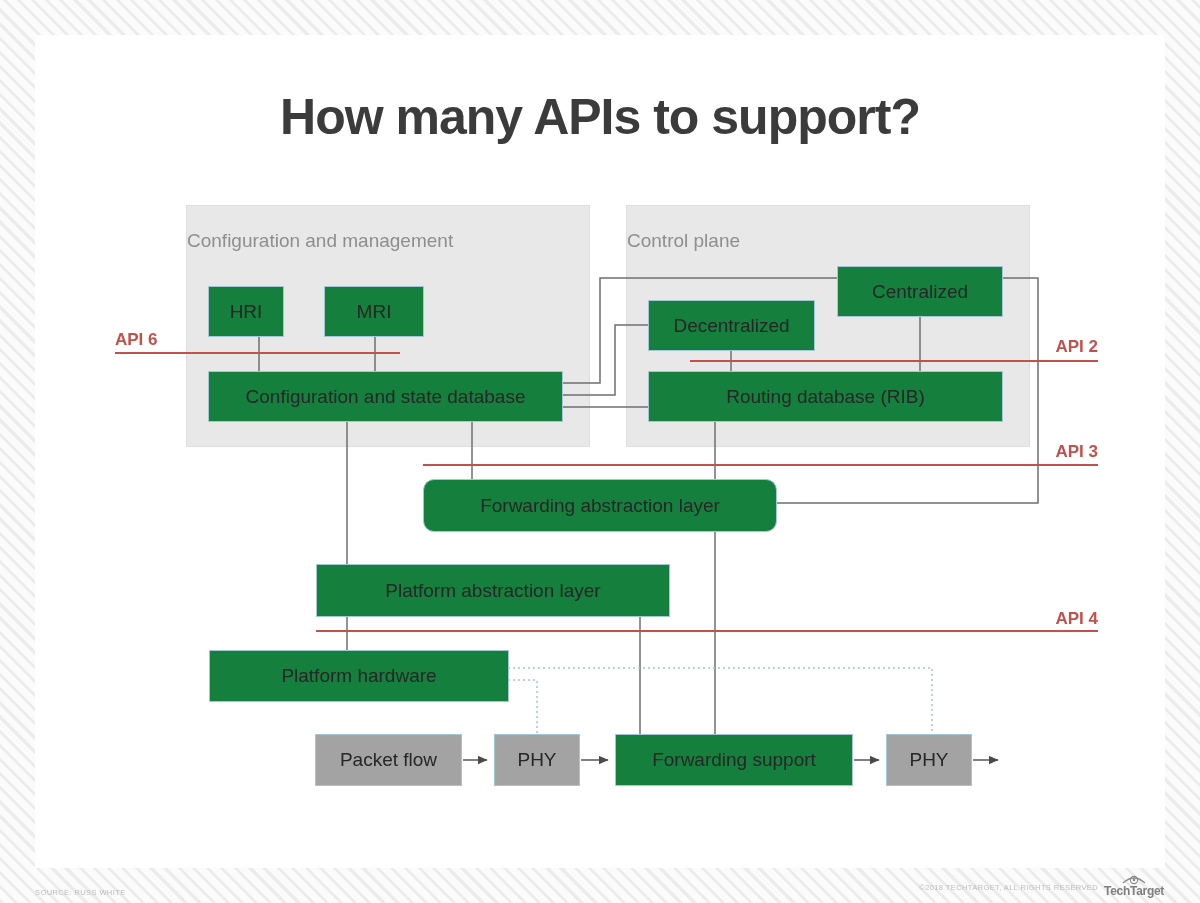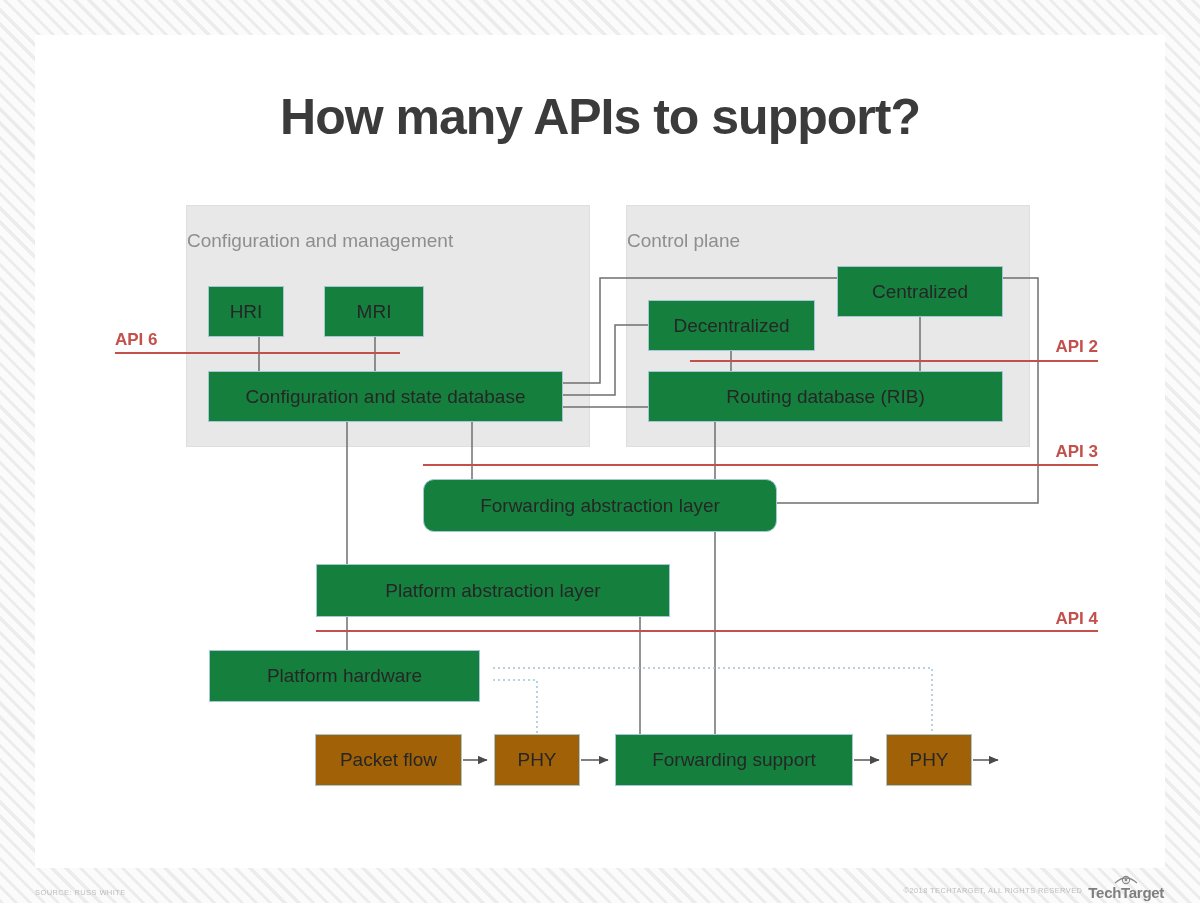--- a/index.html
+++ b/index.html
@@ -26,30 +26,30 @@
   }
   #panel-config{left:186px;top:205px;width:402px;height:240px;}
   #panel-control{left:626px;top:205px;width:402px;height:240px;}
   svg.wires{position:absolute;left:0;top:0;z-index:2;pointer-events:none;}
   .box{
     position:absolute;box-sizing:border-box;z-index:3;
     background:#15803d;border:1.5px solid #a3c7d4;
     display:flex;align-items:center;justify-content:center;
     font-size:19px;color:#262626;white-space:nowrap;
   }
-  .box.white{background:#a16207;}
+  .box.white{background:#a3a3a3;}
   #box-hri{left:208px;top:286px;width:76px;height:51px;}
   #box-mri{left:324px;top:286px;width:100px;height:51px;}
   #box-configdb{left:208px;top:371px;width:355px;height:51px;}
   #box-decentralized{left:648px;top:300px;width:167px;height:51px;}
   #box-centralized{left:837px;top:266px;width:166px;height:51px;}
   #box-rib{left:648px;top:371px;width:355px;height:51px;}
   #box-fal{left:423px;top:479px;width:354px;height:53px;border-radius:11px;}
   #box-pal{left:316px;top:564px;width:354px;height:53px;}
-  #box-phw{left:209px;top:650px;width:271px;height:52px;}
+  #box-phw{left:209px;top:650px;width:300px;height:52px;}
   #box-packetflow{left:315px;top:734px;width:147px;height:52px;}
   #box-phy1{left:494px;top:734px;width:86px;height:52px;}
   #box-fwdhw{left:615px;top:734px;width:238px;height:52px;}
   #box-phy2{left:886px;top:734px;width:86px;height:52px;}
   .api-label{
     position:absolute;z-index:4;font-size:17px;font-weight:700;color:#c2504b;
     white-space:nowrap;
   }
   #api1-label{left:115px;top:330px;}
   #api2-label{right:102px;top:337px;text-align:right;}
@@ -58,21 +58,21 @@
   .footer-source{
     position:absolute;left:35px;top:888px;font-size:7.5px;color:#bdbdbd;
     letter-spacing:.4px;z-index:5;
   }
   .footer-right{
     position:absolute;right:36px;top:872px;display:flex;align-items:flex-end;
     gap:6px;z-index:5;
   }
   .footer-copyright{font-size:7.5px;color:#bdbdbd;letter-spacing:.4px;padding-bottom:5px;}
   .brand{display:flex;flex-direction:column;align-items:center;line-height:1;}
-  .brand-word{font-size:15px;font-weight:700;color:#7f7f7f;letter-spacing:-.3px;}
+  .brand-word{font-size:12px;font-weight:700;color:#7f7f7f;letter-spacing:-.3px;}
 </style>
 </head>
 <body>
 
 <div class="card"></div>
 
 <div class="page-title">How many APIs to support?</div>
 
 <div class="panel" id="panel-config">
   <div class="panel-label">Configuration and management</div>

